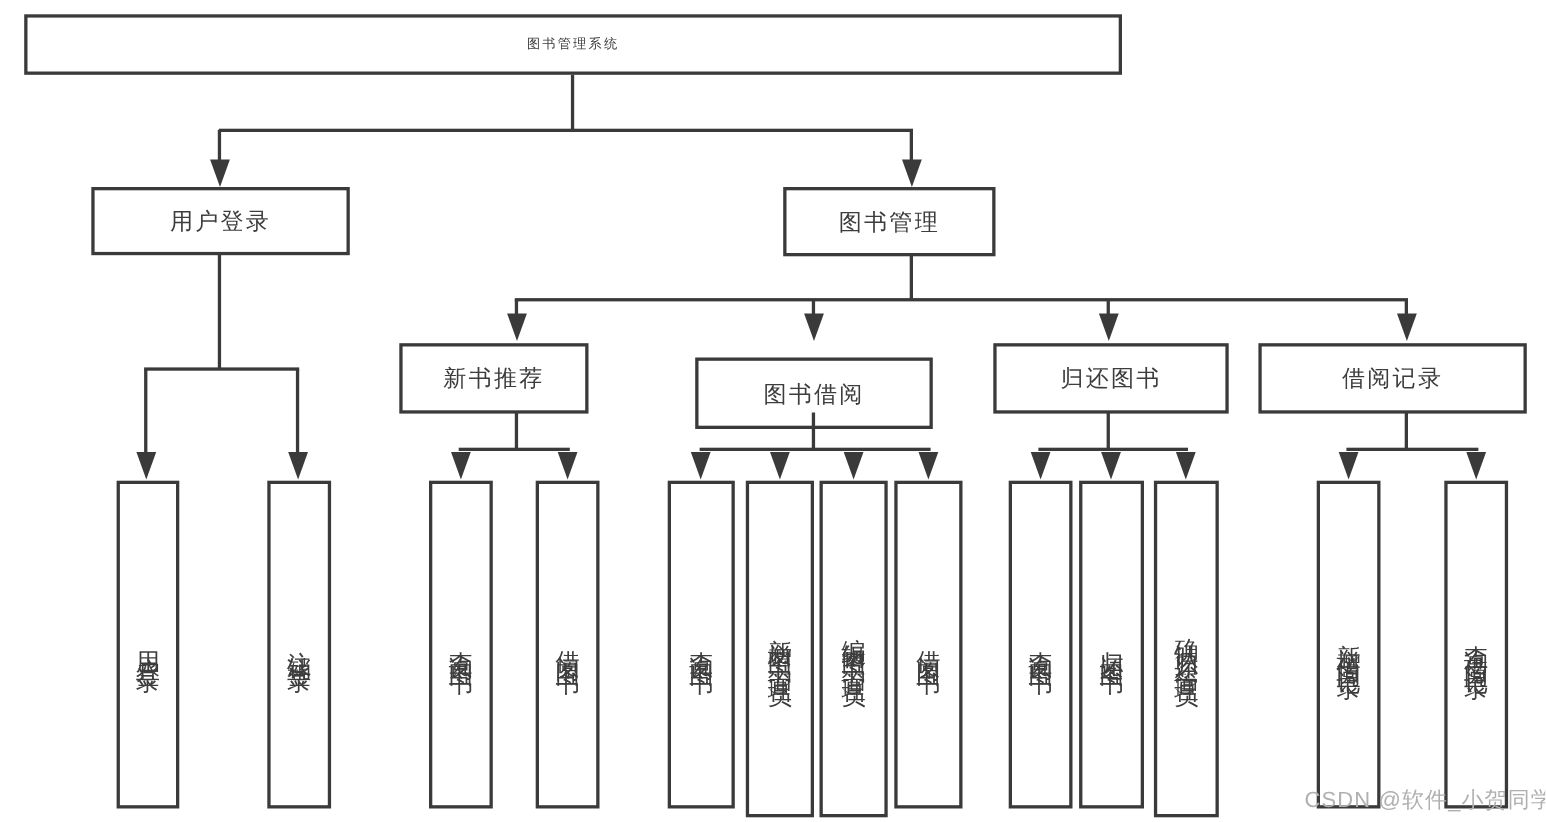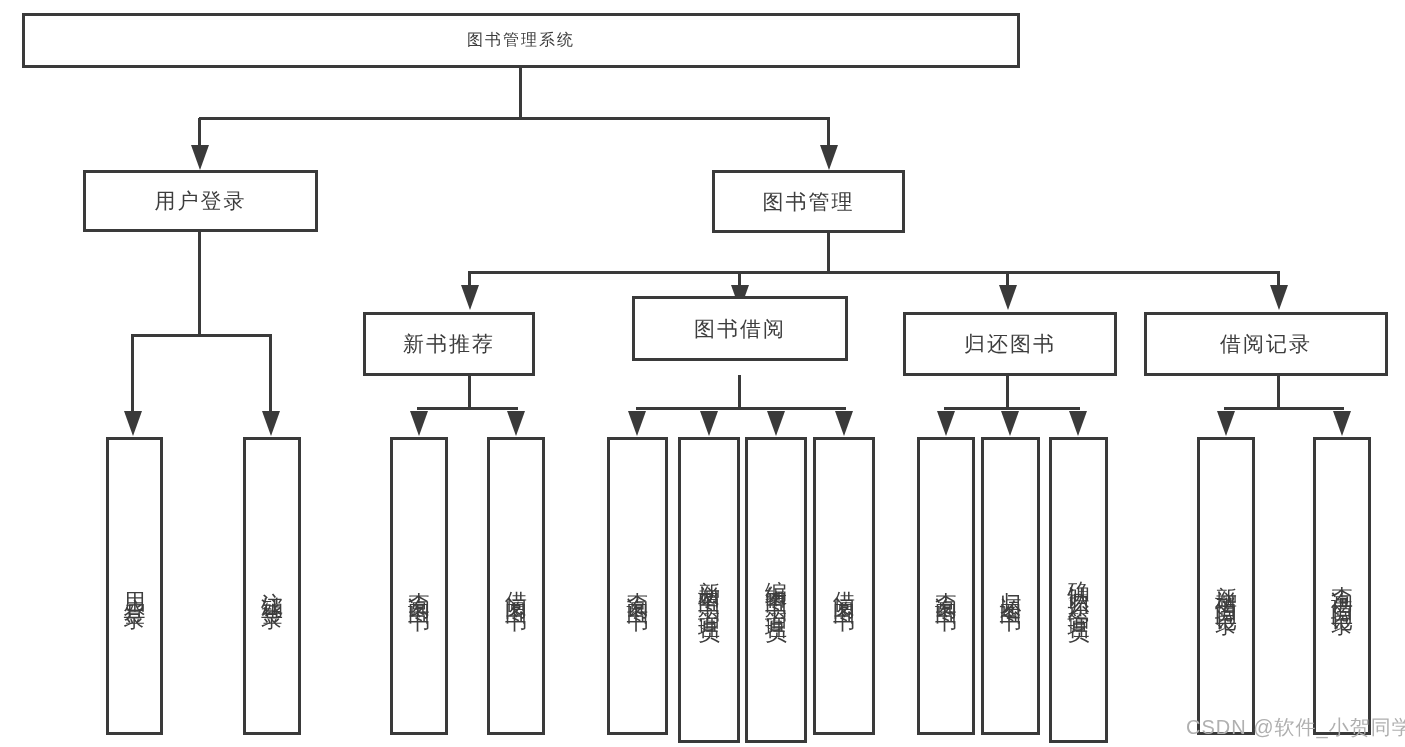--- a/index.html
+++ b/index.html
@@ -14,21 +14,21 @@
     position:absolute;
     box-sizing:border-box;
     border:3px solid var(--line,#3a3a3a);
     background:var(--box_bg,#ffffff);
     display:flex;align-items:center;justify-content:center;
   }
   .hlabel{
     font-size:21px;color:var(--text,#3d3d3d);
     letter-spacing:2px;white-space:nowrap;
   }
-  .root .hlabel{font-size:16px;}
+  .root .hlabel{font-size:12px;}
   .vlabel{
     writing-mode:vertical-lr;
     font-size:22px;color:var(--text,#3d3d3d);
     letter-spacing:6px;line-height:1;
   }
   .hline{position:absolute;height:3px;background:var(--line,#3a3a3a);}
   .vline{position:absolute;width:3px;background:var(--line,#3a3a3a);}
   .arrow{
     position:absolute;width:0;height:0;
     border-left:9px solid transparent;
@@ -78,21 +78,21 @@
   <div class="vline" style="left:1006px;top:272px;height:14px"></div>
   <div class="vline" style="left:1277px;top:272px;height:14px"></div>
   <div class="arrow" style="left:461px;top:285px"></div>
   <div class="arrow" style="left:731px;top:285px"></div>
   <div class="arrow" style="left:999px;top:285px"></div>
   <div class="arrow" style="left:1270px;top:285px"></div>
 
   <div class="box" style="left:363px;top:312px;width:172px;height:64px">
     <span class="hlabel">新书推荐</span>
   </div>
-  <div class="box" style="left:632px;top:296px;width:216px;height:65px">
+  <div class="box" style="left:632px;top:325px;width:216px;height:65px">
     <span class="hlabel">图书借阅</span>
   </div>
   <div class="box" style="left:903px;top:312px;width:214px;height:64px">
     <span class="hlabel">归还图书</span>
   </div>
   <div class="box" style="left:1144px;top:312px;width:244px;height:64px">
     <span class="hlabel">借阅记录</span>
   </div>
 
   <div class="vline" style="left:468px;top:375px;height:34px"></div>

